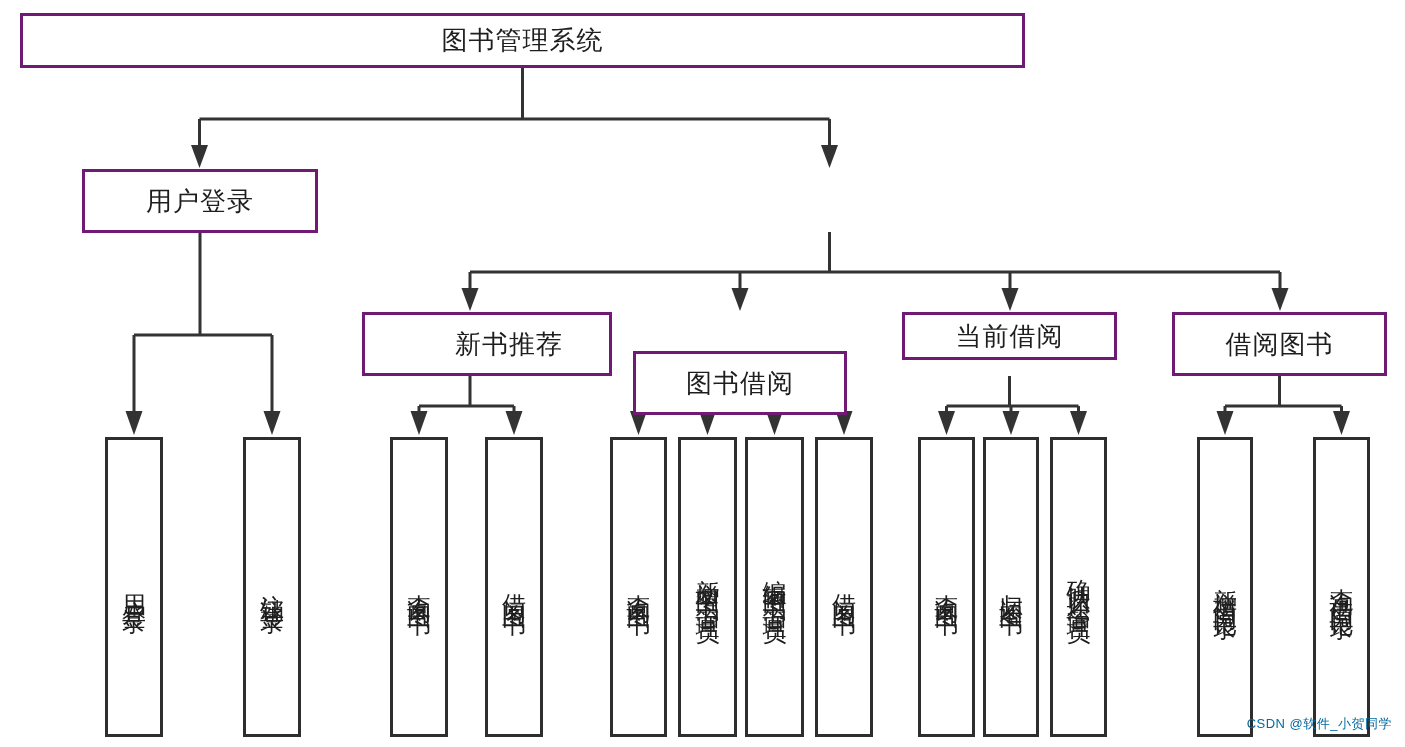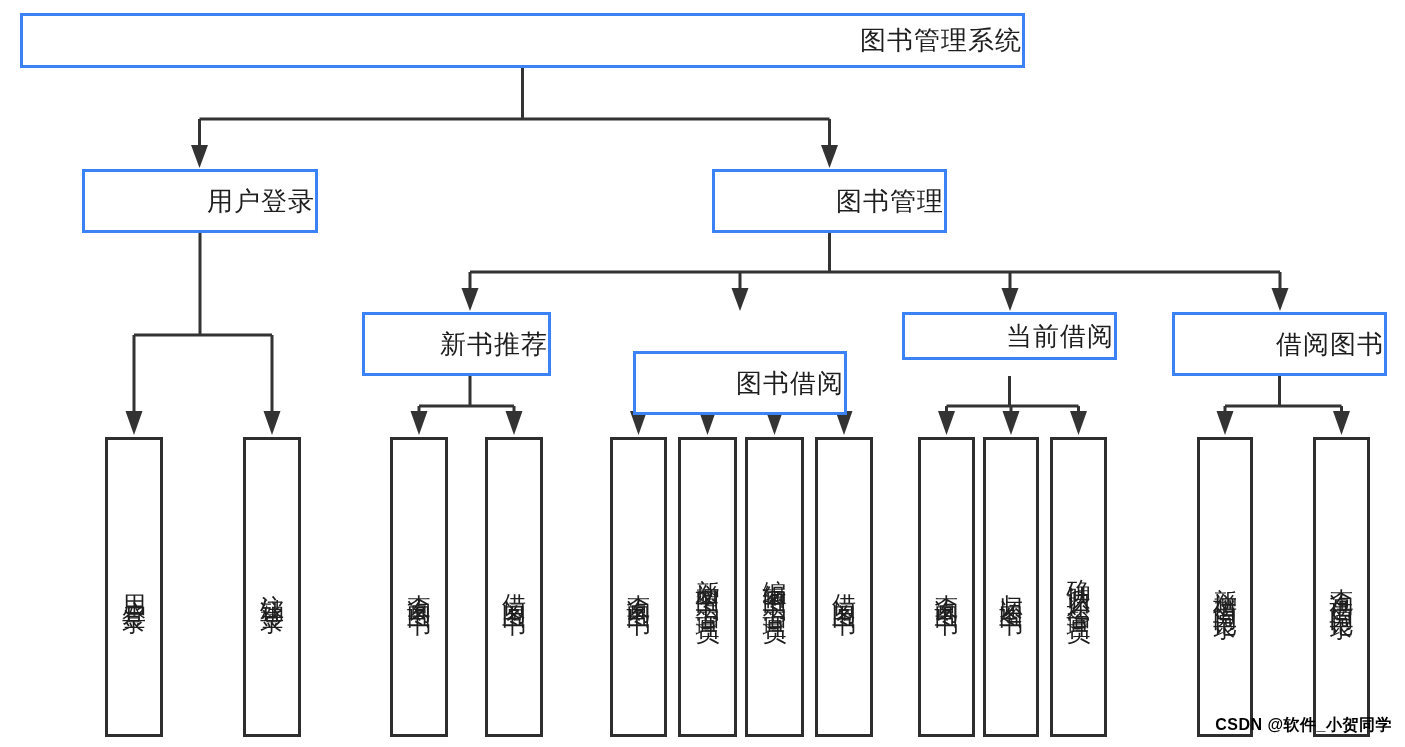--- a/index.html
+++ b/index.html
@@ -19,25 +19,25 @@
     position: absolute;
     left: 0;
     top: 0;
     width: 1405px;
     height: 747px;
     z-index: 1;
   }
   .node {
     position: absolute;
     box-sizing: border-box;
-    border: 3px solid #3b82f6;
+    border: 3px solid #701a75;
     background: #ffffff;
     display: flex;
     align-items: center;
-    justify-content: flex-end;
+    justify-content: center;
     z-index: 2;
   }
   .nlabel {
     font-size: 26px;
     color: #1e1e1e;
     letter-spacing: 1px;
     white-space: nowrap;
   }
   .leaf {
     position: absolute;
@@ -56,26 +56,25 @@
     text-orientation: mixed;
     font-size: 24px;
     line-height: 1;
     letter-spacing: 6px;
     color: #1e1e1e;
   }
   .watermark {
     position: absolute;
     right: 13px;
     top: 715px;
-    font-size: 16px;
+    font-size: 13px;
     letter-spacing: 0.5px;
-    color: #000000;
+    color: #0369a1;
     white-space: nowrap;
     z-index: 5;
-    font-weight: bold;
   }
 </style>
 </head>
 <body>
 
 <div class="canvas">
 
   <svg class="connectors" viewBox="0 0 1405 747" xmlns="http://www.w3.org/2000/svg">
     <path fill="none" stroke="#333333" stroke-width="3" d="M522.5 68 V119 M199.5 119 H829.5 M199.5 119 V146 M829.5 119 V146
          M200 232 V335 M134 335 H272 M134 335 V413 M272 335 V413
@@ -107,25 +106,22 @@
     </g>
   </svg>
 
   <div class="node" style="left:20px; top:13px; width:1005px; height:55px;">
     <span class="nlabel">图书管理系统</span>
   </div>
 
   <div class="node" style="left:82px; top:169px; width:236px; height:64px;">
     <span class="nlabel">用户登录</span>
   </div>
-  <div class="node" style="left:712px; top:169px; width:235px; height:64px;">
-    <span class="nlabel">图书管理</span>
-  </div>
 
-  <div class="node" style="left:362px; top:312px; width:189px; height:64px;padding-left:44px;">
+  <div class="node" style="left:362px; top:312px; width:250px; height:64px;padding-left:44px;">
     <span class="nlabel">新书推荐</span>
   </div>
   <div class="node" style="left:633px; top:312px; width:214px; height:64px;margin-top:39px;">
     <span class="nlabel">图书借阅</span>
   </div>
   <div class="node" style="left:902px; top:312px; width:215px; height:48px;">
     <span class="nlabel">当前借阅</span>
   </div>
   <div class="node" style="left:1172px; top:312px; width:215px; height:64px;">
     <span class="nlabel">借阅图书</span>

